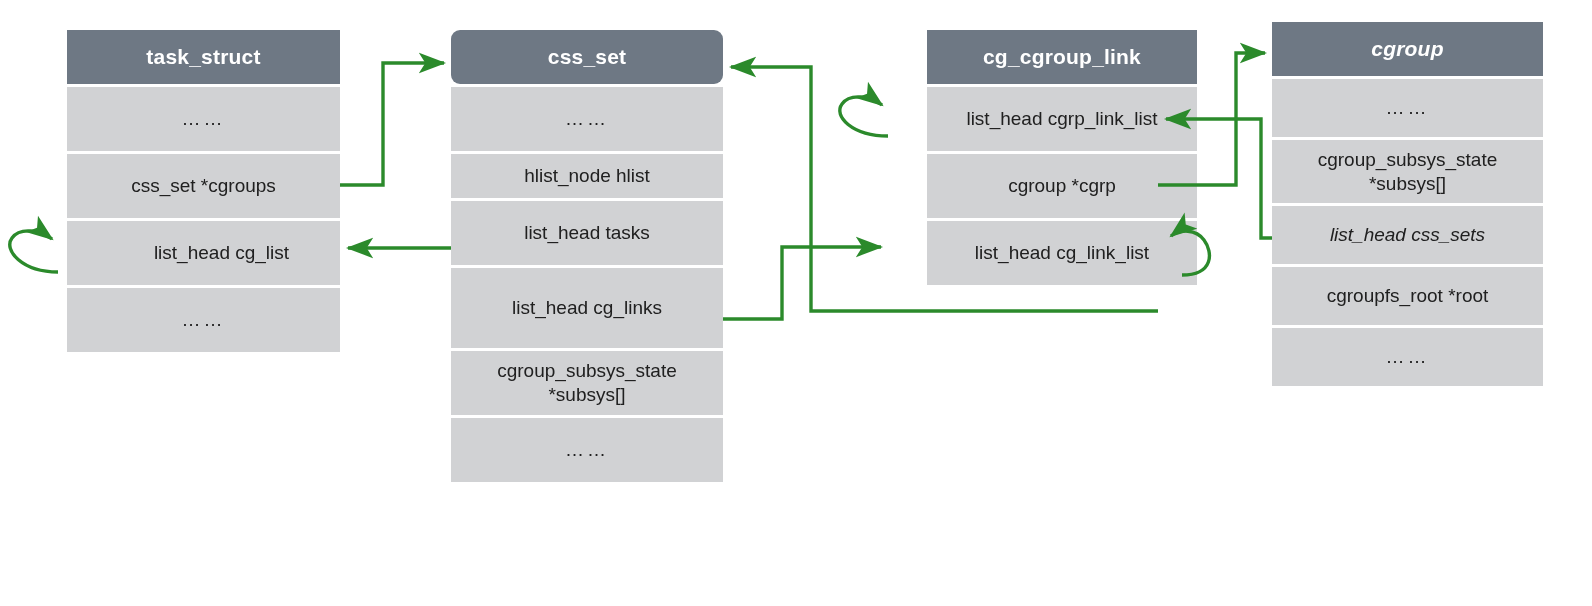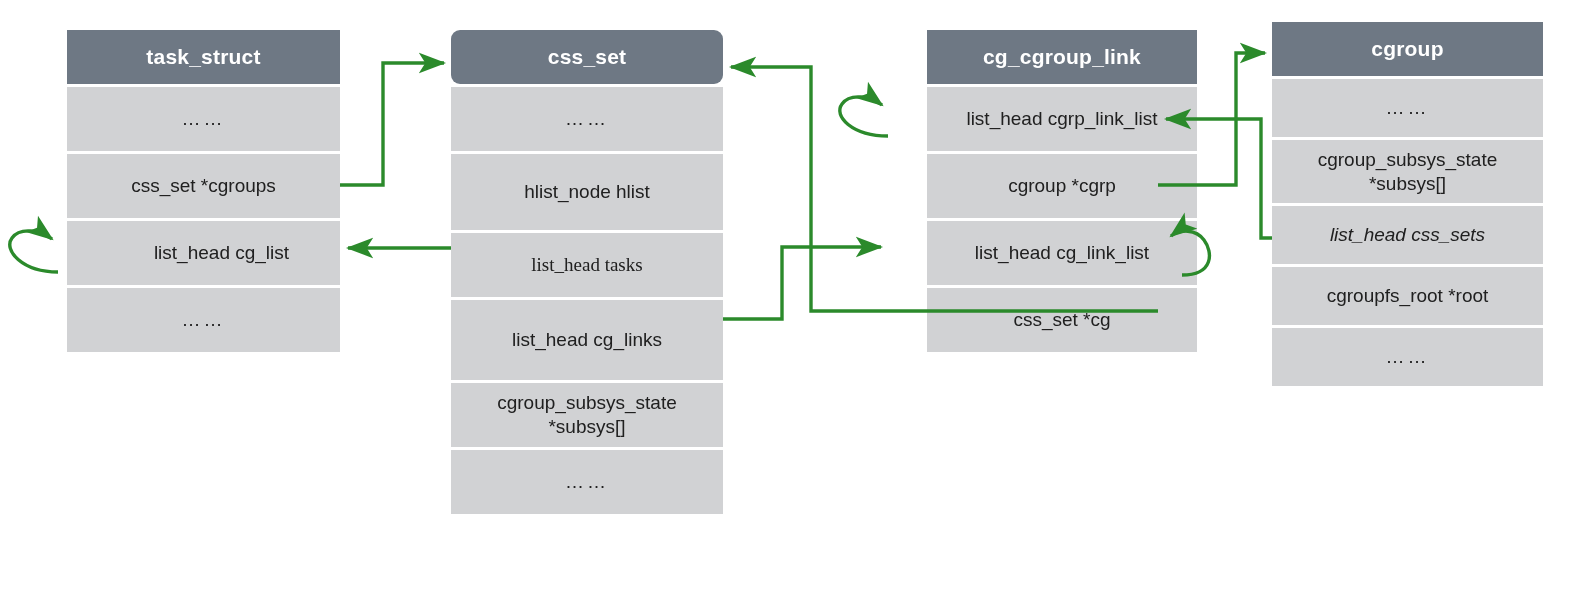--- a/index.html
+++ b/index.html
@@ -80,24 +80,24 @@
     <div class="struct-row" style="height:64px;">
       <span class="dots">……</span>
     </div>
   </div>
 
   <div class="struct-box" id="box-css_set" style="left:451px; top:30px; width:272px;">
     <div class="struct-header" style="height:54px;border-radius:9px;">css_set</div>
     <div class="struct-row first-row" style="height:64px;">
       <span class="dots">……</span>
     </div>
-    <div class="struct-row" style="height:76px;">
+    <div class="struct-row" style="height:44px;">
       <span>hlist_node hlist</span>
     </div>
-    <div class="struct-row" style="height:64px;font-family:Liberation Serif, serif;">
+    <div class="struct-row" style="height:64px;">
       <span>list_head tasks</span>
     </div>
     <div class="struct-row" style="height:80px;">
       <span>list_head cg_links</span>
     </div>
     <div class="struct-row" style="height:64px;">
       <span>cgroup_subsys_state *subsys[]</span>
     </div>
     <div class="struct-row" style="height:64px;">
       <span class="dots">……</span>
@@ -108,27 +108,24 @@
     <div class="struct-header" style="height:54px;">cg_cgroup_link</div>
     <div class="struct-row first-row" style="height:64px;">
       <span>list_head cgrp_link_list</span>
     </div>
     <div class="struct-row" style="height:64px;">
       <span>cgroup *cgrp</span>
     </div>
     <div class="struct-row" style="height:64px;">
       <span>list_head cg_link_list</span>
     </div>
-    <div class="struct-row" style="height:64px;">
-      <span>css_set *cg</span>
-    </div>
   </div>
 
   <div class="struct-box" id="box-cgroup" style="left:1272px; top:22px; width:271px;">
-    <div class="struct-header" style="height:54px;">cgroup</div>
+    <div class="struct-header" style="height:54px;font-style:italic;">cgroup</div>
     <div class="struct-row first-row" style="height:58px;">
       <span class="dots">……</span>
     </div>
     <div class="struct-row" style="height:63px;">
       <span>cgroup_subsys_state *subsys[]</span>
     </div>
     <div class="struct-row" style="height:58px;font-style:italic;">
       <span>list_head css_sets</span>
     </div>
     <div class="struct-row" style="height:58px;">

